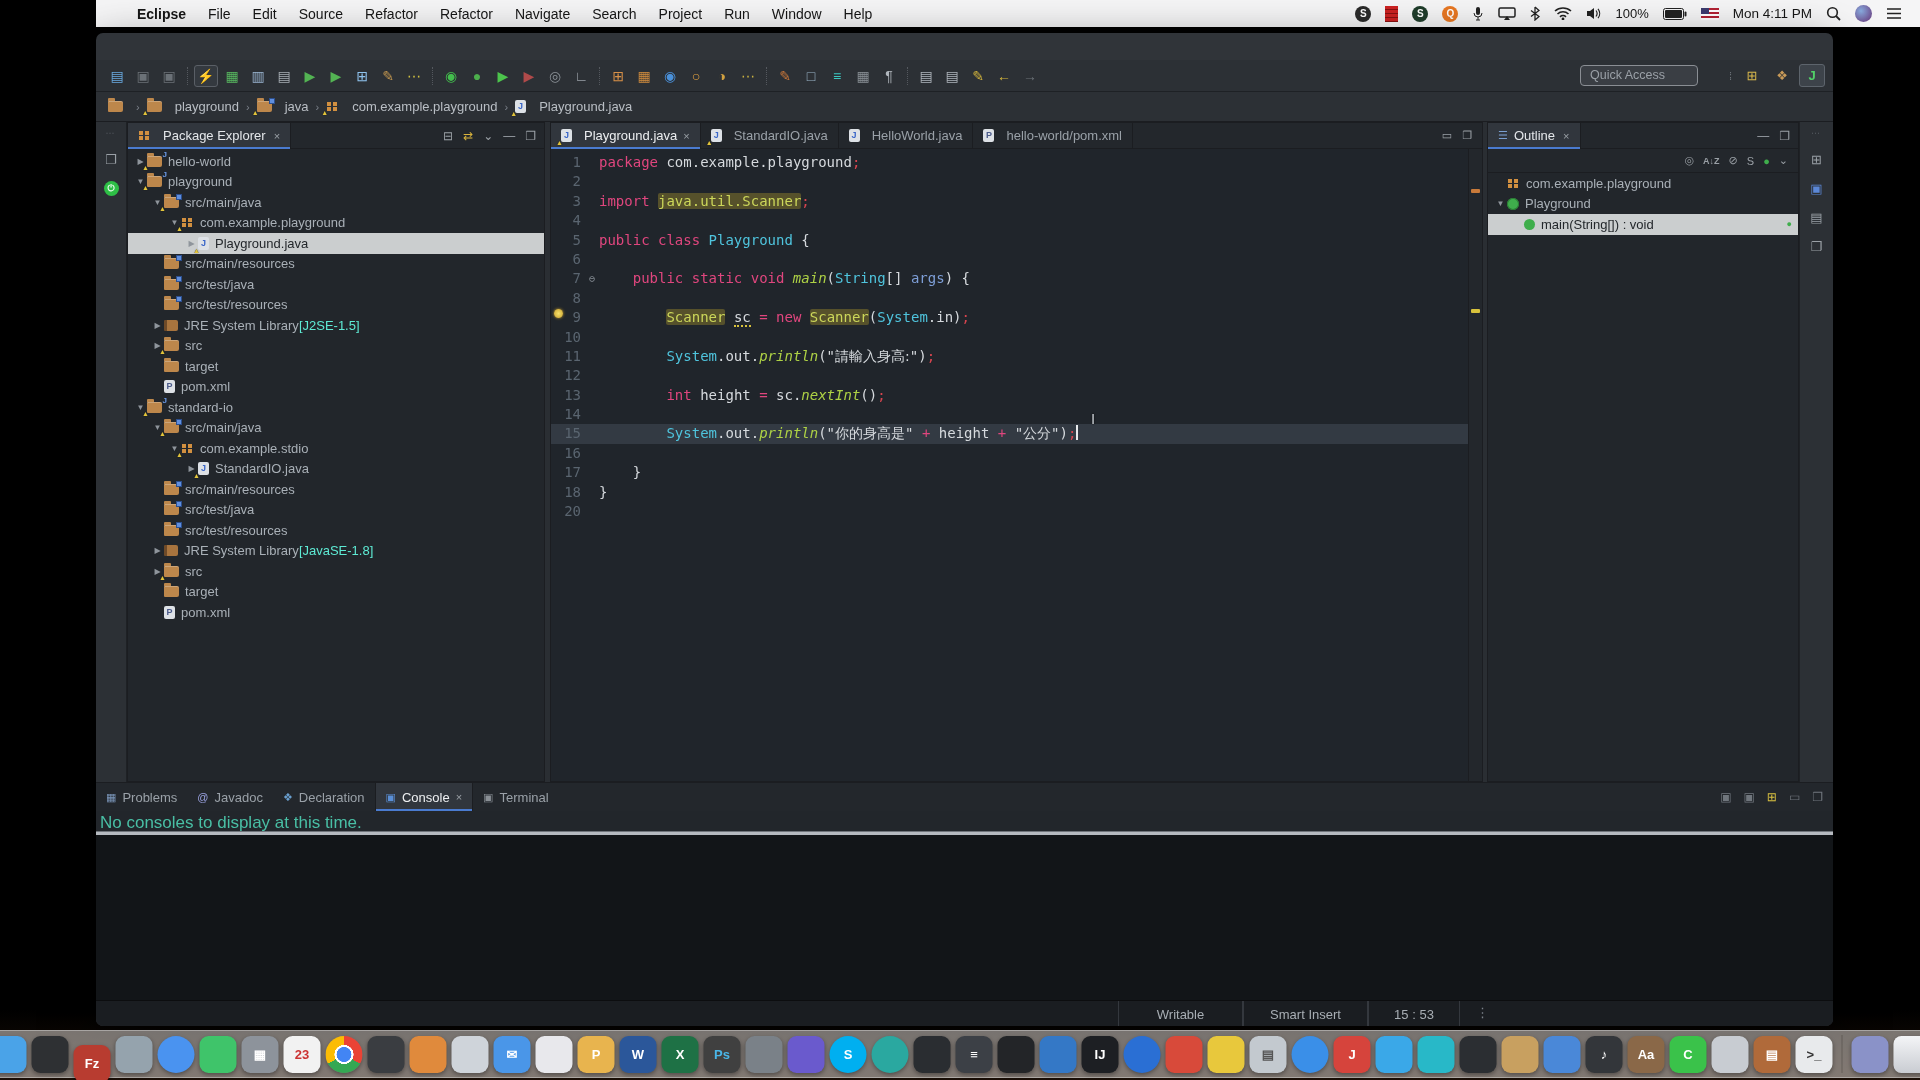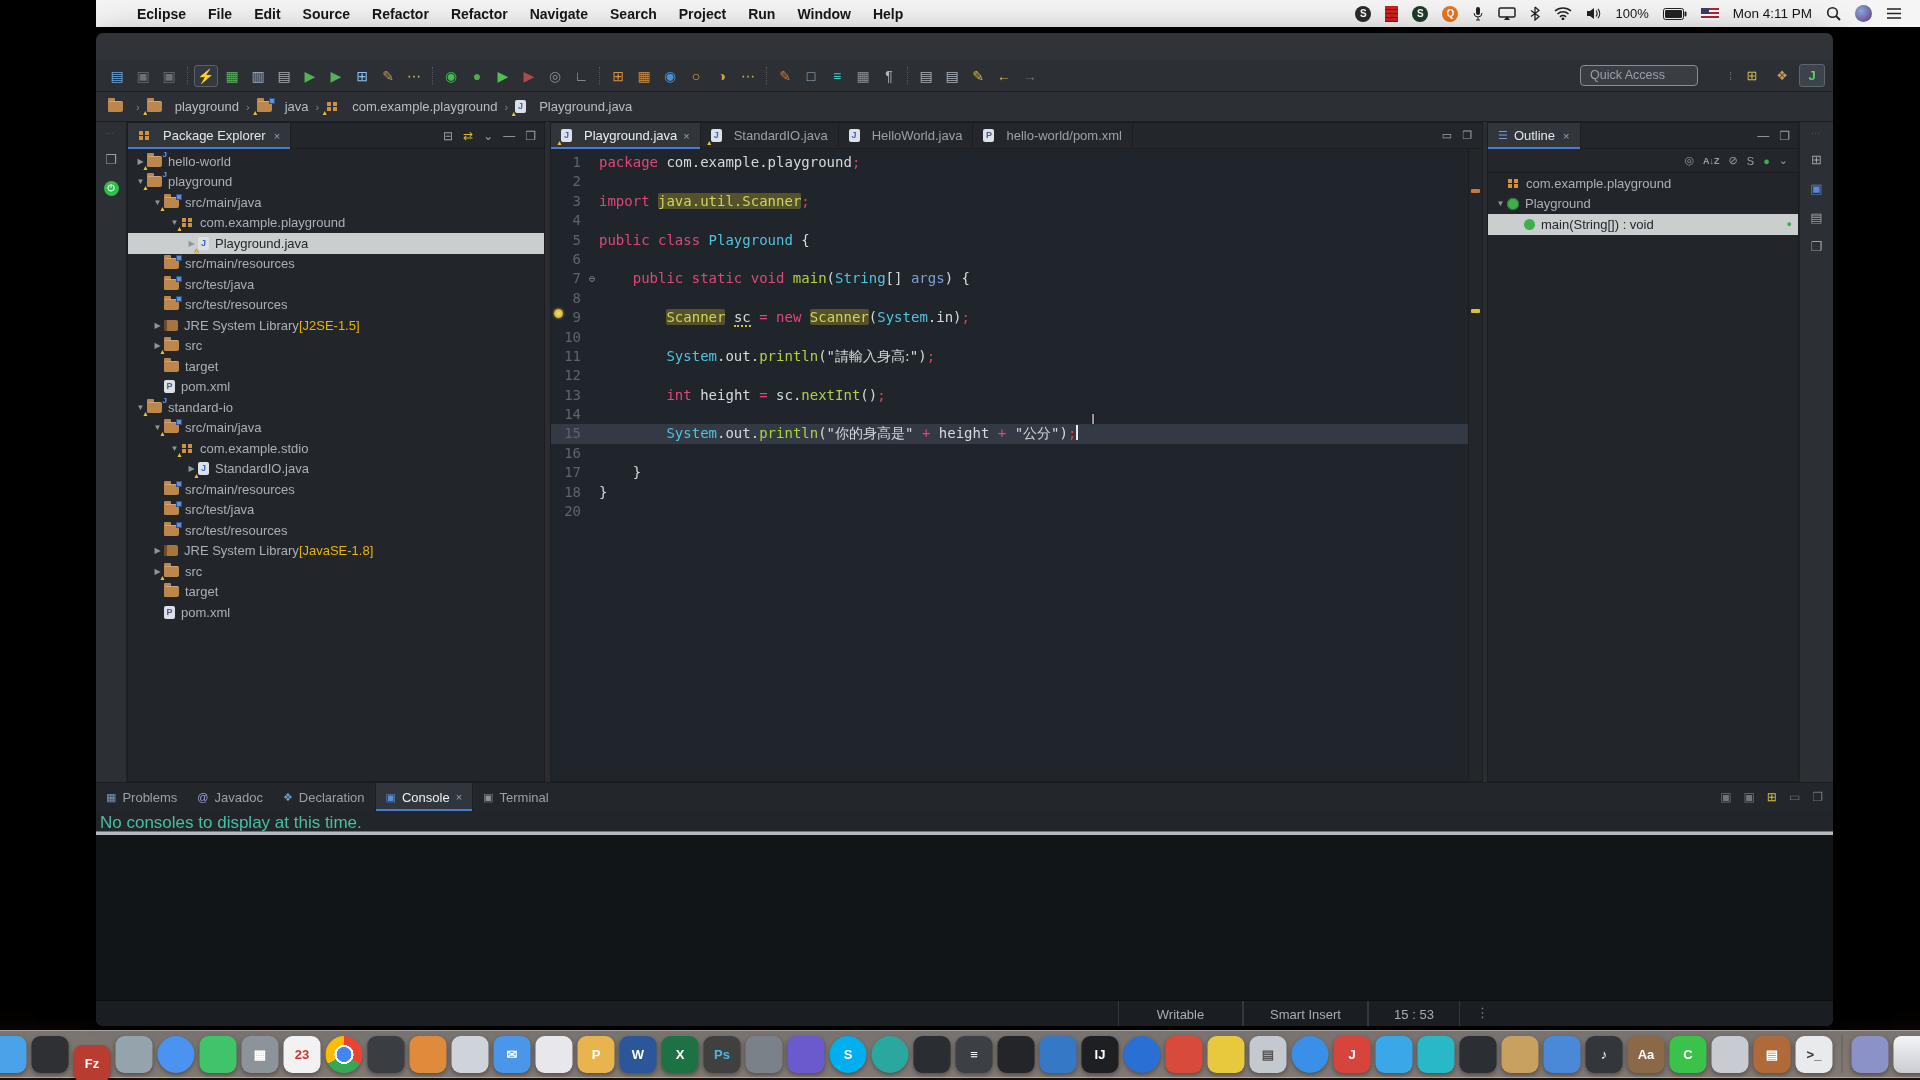--- a/index.html
+++ b/index.html
@@ -3,21 +3,21 @@
 <meta charset="utf-8">
 <style>
   * { margin:0; padding:0; box-sizing:border-box; }
   html,body { width:1920px; height:1080px; overflow:hidden; background:#000; font-family:"Liberation Sans",sans-serif; }
 
   
   #menubar { position:absolute; left:0; top:0; width:1920px; height:27px; background:#f5f5f6; display:flex; align-items:center; font-size:14px; color:#161616; }
   #menubar .notch { position:absolute; left:0; top:0; width:96px; height:27px; background:#000; }
   #mb-left { display:flex; align-items:center; gap:0; margin-left:118px; }
   .mb-apple { font-size:15px; margin-right:8px; }
-  .mb-item { padding:0 11px;font-weight:bold; }
+  .mb-item { padding:0 11px; }
   .mb-item.bold { font-weight:bold; }
   #mb-right { position:absolute; right:18px; top:0; height:27px; display:flex; align-items:center; gap:14px; font-size:13px; }
   .st-circle { width:16px; height:16px; border-radius:50%; color:#fff; font:bold 10px/16px "Liberation Sans"; text-align:center; }
   .st-rect { width:13px; height:16px; }
   .mini-svg { display:block; }
   .flag { width:18px; height:12px; background:linear-gradient(#b22234 0 0); background-image:repeating-linear-gradient(#b22234 0 2px,#fff 2px 4px); position:relative; }
   .flag::before { content:""; position:absolute; left:0; top:0; width:8px; height:6px; background:#3c3b6e; }
   #mb-clock { font-size:13.5px; }
 
   
@@ -68,21 +68,21 @@
   .phead-tools { margin-left:auto; display:flex; align-items:center; gap:10px; padding-right:8px; color:#9aa0a6; font-size:12px; }
   .phead-tools .yellow { color:#d8b33c; }
 
   
   .tree { position:absolute; left:0; right:0; top:28px; bottom:0; overflow:hidden; font-size:13px; color:#a9b0b7; }
   #outline-tree { top:50px; }
   .trow { height:20.5px; display:flex; align-items:center; white-space:nowrap; position:relative; }
   .trow.selected { background:#cbcecf; color:#23272b; }
   .tarrow { width:13px; text-align:center; font-size:8px; color:#8f959c; flex:none; }
   .iwrap { position:relative; flex:none; margin-right:6px; display:inline-block; }
-  .suffix { color:#eab308; }
+  .suffix { color:#5eead4; }
   .row-mark { position:absolute; right:6px; color:#3fae4c; font-size:9px; }
 
   
   .tic { display:block; position:relative; }
   .tic-folder, .tic-prj, .tic-srcfolder { width:15px; height:11px; background:#bd874b; border-radius:1px 2px 2px 1px; box-shadow:inset 0 1px rgba(255,255,255,.25); }
   .tic-folder::before, .tic-prj::before, .tic-srcfolder::before { content:""; position:absolute; top:-3px; left:0; width:7px; height:3px; background:#bd874b; border-radius:1px 1px 0 0; }
   .tic-srcfolder::after { content:""; position:absolute; top:-3px; right:-3px; width:6px; height:6px; background:#5f8ede; box-shadow:inset 0 0 0 1px #2c4f8e; }
   .tic-pkg { width:13px; height:11px; }
   .tic-pkg::before { content:""; position:absolute; left:1px; top:1px; width:4px; height:4px; background:#d29040; box-shadow:6px 0 #d29040, 0 5px #d29040, 6px 5px #d29040; }
   .tic-jfile { width:11px; height:13px; background:#dde1e6; border-radius:2px; }
@@ -102,21 +102,21 @@
   .ed-tools { margin-left:auto; color:#9aa0a6; font-size:11px; display:flex; gap:10px; padding-right:10px; }
 
   
   #code { position:absolute; left:0; top:26px; right:14px; bottom:0; font-family:"DejaVu Sans Mono",monospace; font-size:14px; line-height:19.4px; padding-top:4px; }
   .cl { display:flex; height:19.4px; position:relative; }
   .cl.cur { background:#333a43; }
   .ln { width:34px; flex:none; text-align:right; color:#5a6570; padding-right:4px; }
   .fold { width:14px; flex:none; text-align:center; color:#868d94; font-size:10px; line-height:19.4px; }
   .ct { white-space:pre; }
   .tk-k { color:#e0467e; } .tk-r { color:#d8454f; } .tk-t { color:#4fc4dd; }
-  .tk-m { color:#aed245; } .tk-p { color:#d6dade; } .tk-a { color:#7e9fd8; }
+  .tk-m { color:#aed245;font-style:italic; } .tk-p { color:#d6dade; } .tk-a { color:#7e9fd8; }
   .tk-s { color:#d6dade; font-family:"DejaVu Sans",sans-serif; }
   .tk-occ { background:#56512b; color:#ccd75a; border-radius:2px; }
   .tk-u { color:#d6dade; border-bottom:2px dotted #d8c23c; }
   .caret { display:inline-block; width:2px; height:15px; background:#e8eaec; vertical-align:-2px; }
   #bulb { position:absolute; left:3px; top:186px; width:9px; height:9px; border-radius:50%; background:radial-gradient(#f5e06a,#caa02c); box-shadow:0 0 3px #caa02c; }
   #oruler { position:absolute; right:0; top:26px; bottom:0; width:14px; background:#23272c; border-left:1px solid #1b1d21; }
   .otick { position:absolute; left:2px; width:9px; height:4px; border-radius:1px; }
   #ibeam { position:absolute; left:540px; top:288px; width:10px; height:17px; color:#c9ced3; font:14px "DejaVu Sans",sans-serif; }
   #ibeam::before { content:"I"; font-style:normal; text-shadow:0 0 2px #000; }
 

